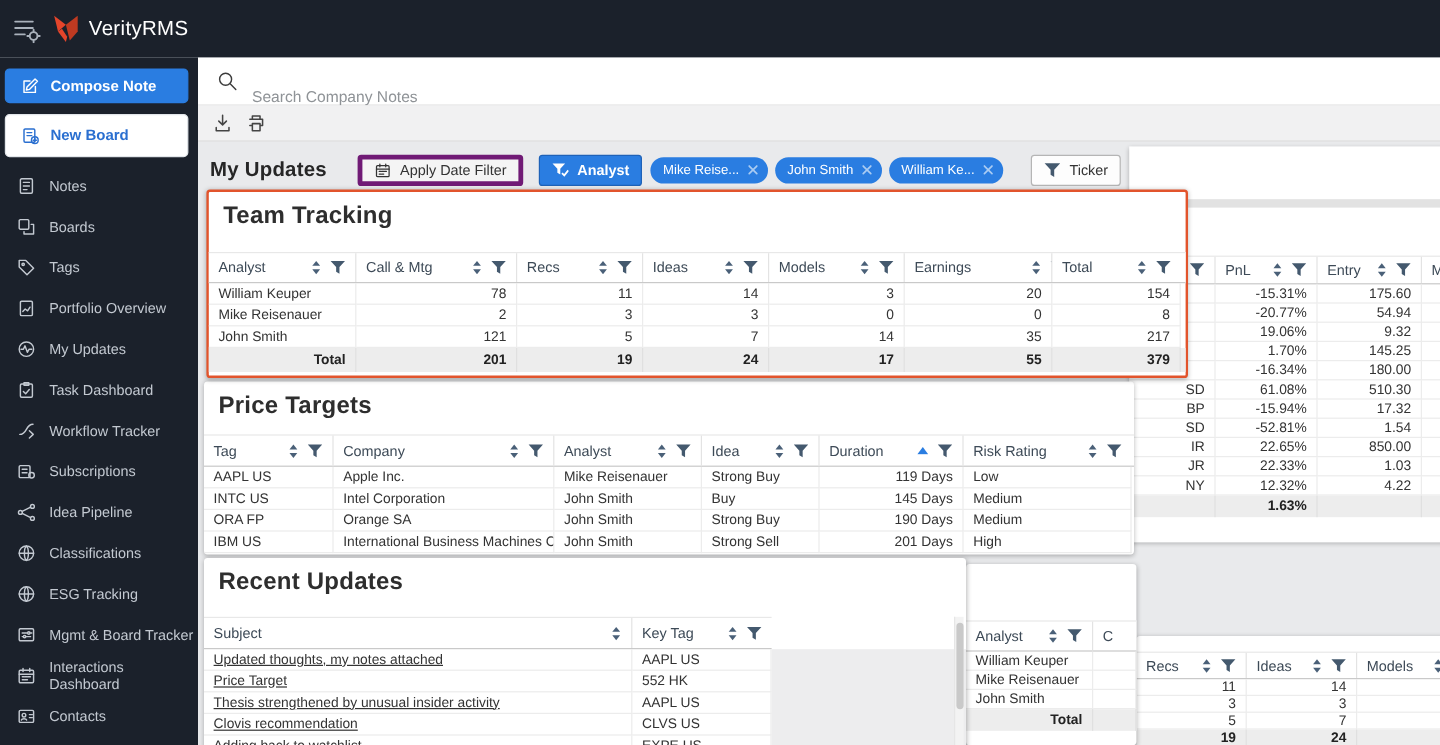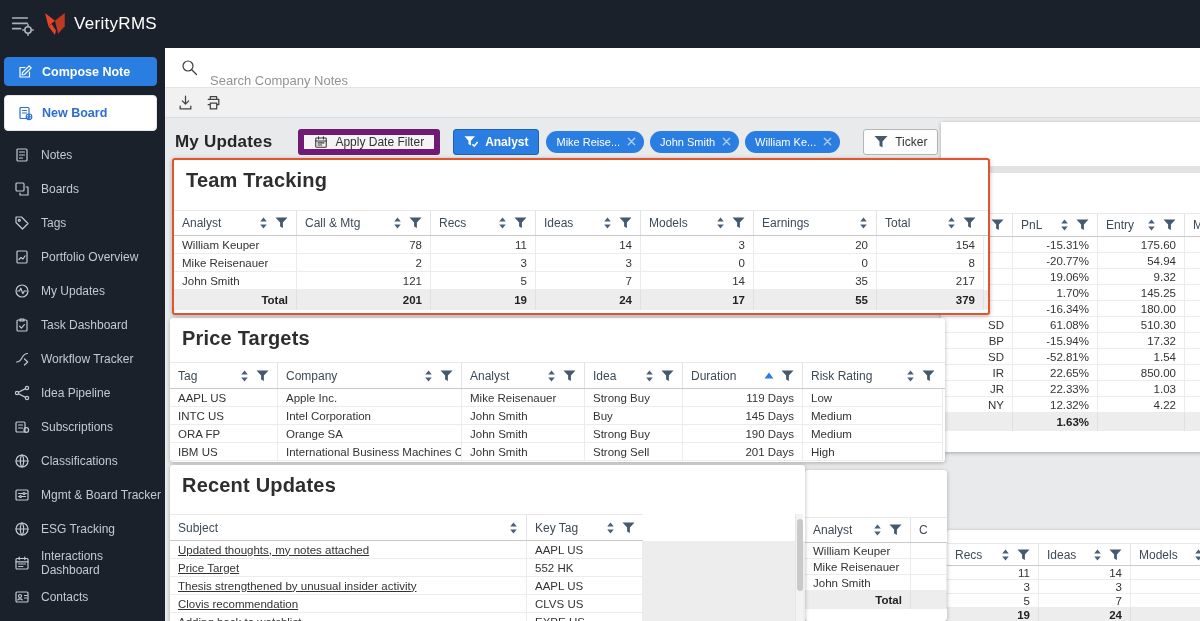--- a/index.html
+++ b/index.html
@@ -28,21 +28,21 @@
   .search-icon { position:absolute; left:16px; top:11px; width:17px; height:17px; color:#3c3c3c; }
   .search-input { position:absolute; left:45px; top:20px; width:500px; height:24px; border:none; outline:none; font-size:13px; color:#555; font-family:"Liberation Sans",sans-serif; background:transparent; }
   .search-input::placeholder { color:#8f9397; }
   .toolbar { position:absolute; left:165px; top:88px; width:1035px; height:30px; background:#f1f1f2; border-bottom:1px solid #dcdcdc; }
   .tool-icon { position:absolute; top:6px; width:17px; height:17px; color:#444; cursor:pointer; }
   
   .filters { position:absolute; left:175px; top:128px; height:27px; display:flex; align-items:center; }
   .page-title { font-size:17px; font-weight:bold; color:#262626; margin-right:26px; letter-spacing:.2px; }
   .btn { height:26px; display:flex; align-items:center; border-radius:3px; font-size:12px; cursor:pointer; padding:0 10px; }
   .btn .bic { width:14px; height:14px; margin-right:7px; display:flex; }
-  .btn-light { background:#f4f4f4; border:6px solid #701a75; color:#333; margin-right:13px; }
+  .btn-light { background:#f4f4f4; border:4px solid #701a75; color:#333; margin-right:13px; }
   .btn-blue { background:#2a7de1; border:1px solid #1e62b8; color:#fff; font-weight:bold; margin-right:7px; }
   .btn-white { background:#fdfdfd; border:1px solid #b5b5b5; color:#333; margin-left:17px; }
   .chip { height:22px; background:#2a7de1; border-radius:11px; color:#fff; font-size:11px; display:flex; align-items:center; padding:0 8px 0 10px; margin-right:6px; cursor:pointer; }
   .chip .x { width:9px; height:9px; margin-left:7px; color:#a9cbf2; display:flex; cursor:pointer; }
   
   .card { position:absolute; background:#fff; border-radius:3px; box-shadow:0 1px 4px rgba(0,0,0,.28); }
   .card-title { font-size:20px; font-weight:bold; color:#2e2e2e; padding:9px 12px 0 12px; letter-spacing:.2px; }
   .hrow { display:flex; position:absolute; left:0; width:100%; background:#fff; border-top:1px solid #e8e8e8; border-bottom:1px solid #c9c9c9; }
   .hcell { display:flex; align-items:center; justify-content:space-between; padding:0 8px; border-right:1px solid #e3e3e3; color:#3d4a57; font-size:12px; overflow:hidden; white-space:nowrap; cursor:pointer; }
   .hic { display:flex; align-items:center; gap:7px; margin-left:6px; }
@@ -210,66 +210,66 @@
           <span class="sicon icon-stroke">
             <svg viewBox="0 0 16 16">
               <path d="M13.5 2.5c-6.5 0-4.5 8.5-11 8.5M10.5 8l3.2 3-3.2 3"></path>
             </svg>
           </span>
           <span>Workflow Tracker</span>
         </div>
         <div class="side-item">
           <span class="sicon icon-stroke">
             <svg viewBox="0 0 16 16">
+              <rect x="2" y="3" width="9" height="10" rx="1"></rect>
+              <path d="M4.5 6h4M4.5 9h4"></path>
+              <circle cx="12.3" cy="11" r="2.3"></circle>
+            </svg>
+          </span>
+          <span>Subscriptions</span>
+        </div>
+        <div class="side-item">
+          <span class="sicon icon-stroke">
+            <svg viewBox="0 0 16 16">
               <circle cx="3" cy="8" r="1.6"></circle>
               <circle cx="13" cy="3" r="1.6"></circle>
               <circle cx="13" cy="13" r="1.6"></circle>
               <path d="M4.5 7.2l7-3.6M4.5 8.8l7 3.6"></path>
             </svg>
           </span>
           <span>Idea Pipeline</span>
         </div>
         <div class="side-item">
           <span class="sicon icon-stroke">
             <svg viewBox="0 0 16 16">
-              <rect x="2" y="3" width="9" height="10" rx="1"></rect>
-              <path d="M4.5 6h4M4.5 9h4"></path>
-              <circle cx="12.3" cy="11" r="2.3"></circle>
-            </svg>
-          </span>
-          <span>Subscriptions</span>
-        </div>
-        <div class="side-item">
-          <span class="sicon icon-stroke">
-            <svg viewBox="0 0 16 16">
               <circle cx="8" cy="8" r="6"></circle>
               <path d="M2 8h12M8 2c2.2 1.8 2.2 10.2 0 12M8 2c-2.2 1.8-2.2 10.2 0 12"></path>
             </svg>
           </span>
           <span>Classifications</span>
+        </div>
+        <div class="side-item">
+          <span class="sicon icon-stroke">
+            <svg viewBox="0 0 16 16">
+              <circle cx="8" cy="8" r="6"></circle>
+              <path d="M2 8h12M8 2c2.2 1.8 2.2 10.2 0 12M8 2c-2.2 1.8-2.2 10.2 0 12"></path>
+            </svg>
+          </span>
+          <span>ESG Tracking</span>
         </div>
         <div class="side-item">
           <span class="sicon icon-stroke">
             <svg viewBox="0 0 16 16">
               <rect x="2" y="3" width="12" height="10" rx="1"></rect>
               <path d="M4.5 6.5h4M11.5 6.5h1M4.5 9.5h1M8 9.5h3.5"></path>
               <circle cx="10" cy="6.5" r="1"></circle>
               <circle cx="6.5" cy="9.5" r="1"></circle>
             </svg>
           </span>
           <span>Mgmt &amp; Board Tracker</span>
-        </div>
-        <div class="side-item">
-          <span class="sicon icon-stroke">
-            <svg viewBox="0 0 16 16">
-              <circle cx="8" cy="8" r="6"></circle>
-              <path d="M2 8h12M8 2c2.2 1.8 2.2 10.2 0 12M8 2c-2.2 1.8-2.2 10.2 0 12"></path>
-            </svg>
-          </span>
-          <span>ESG Tracking</span>
         </div>
         <div class="side-item">
           <span class="sicon icon-stroke">
             <svg viewBox="0 0 16 16">
               <rect x="2" y="3.5" width="12" height="10.5" rx="1"></rect>
               <path d="M2 6.8h12M5.2 2v2.6M10.8 2v2.6M4.6 9h1.8M7.1 9h1.8M9.6 9h1.8M4.6 11.5h1.8M7.1 11.5h1.8"></path>
             </svg>
           </span>
           <span>Interactions Dashboard</span>
         </div>

